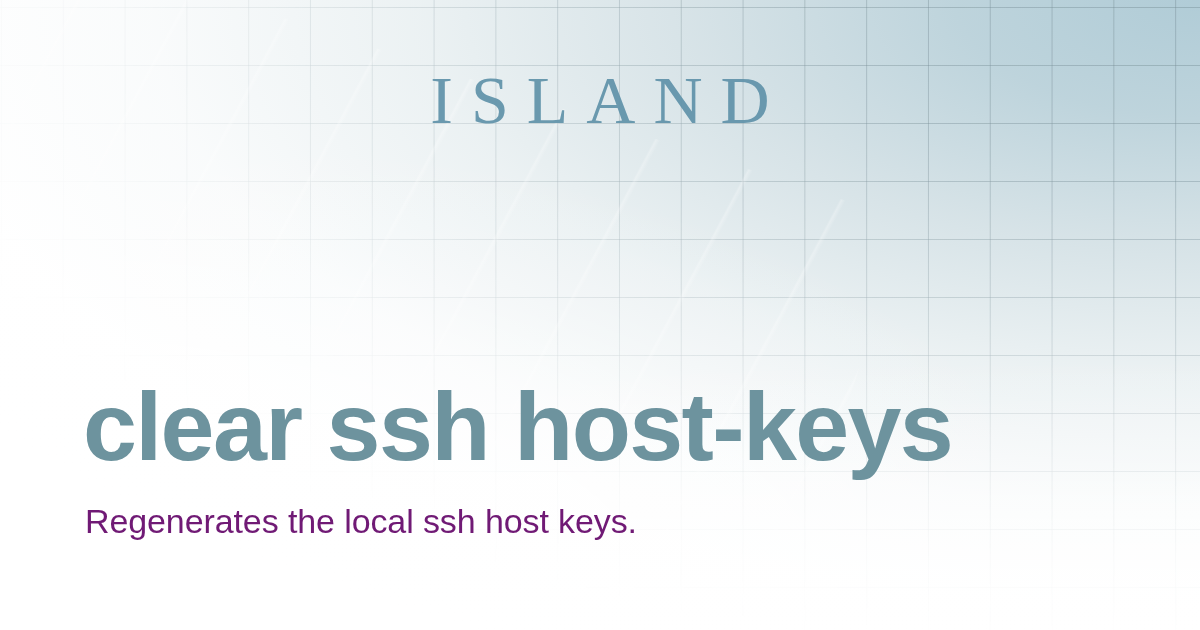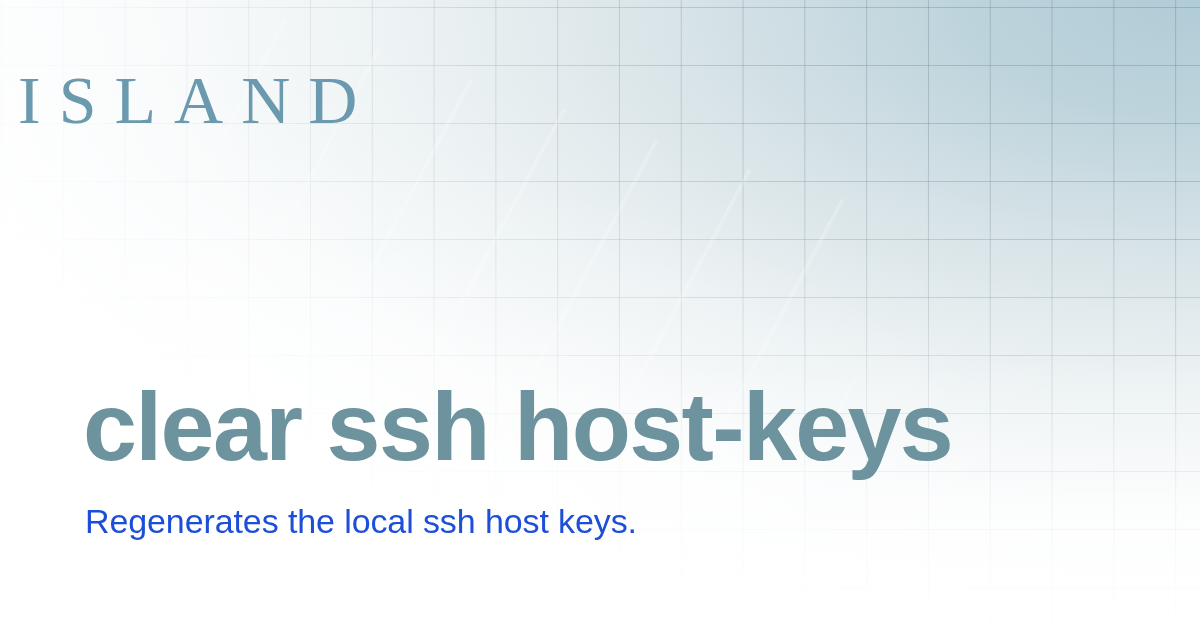--- a/index.html
+++ b/index.html
@@ -111,20 +111,21 @@
   .content {
     position: absolute;
     inset: 0;
   }
 
   .brand {
     position: absolute;
     top: 66px;
     left: 0;
     width: 1200px;
+    text-align: center;
     line-height: 1;
   }
 
   .brand-wordmark {
     display: inline-block;
     position: relative;
     font-family: "Liberation Serif", "DejaVu Serif", serif;
     font-weight: 400;
     font-size: 68px;
     letter-spacing: 0.265em;
@@ -151,21 +152,21 @@
     white-space: nowrap;
   }
 
   .subhead {
     margin: 27px 0 0 2px;
     font-family: "Liberation Sans", sans-serif;
     font-weight: 400;
     font-size: 34px;
     line-height: 1.15;
     letter-spacing: -0.003em;
-    color: #1d4ed8;
+    color: #701a75;
     white-space: nowrap;
   }
 </style>
 </head>
 <body>
 
 <div class="og-card">
 
   <div class="bg-base"></div>
   <div class="bg-wash"></div>

